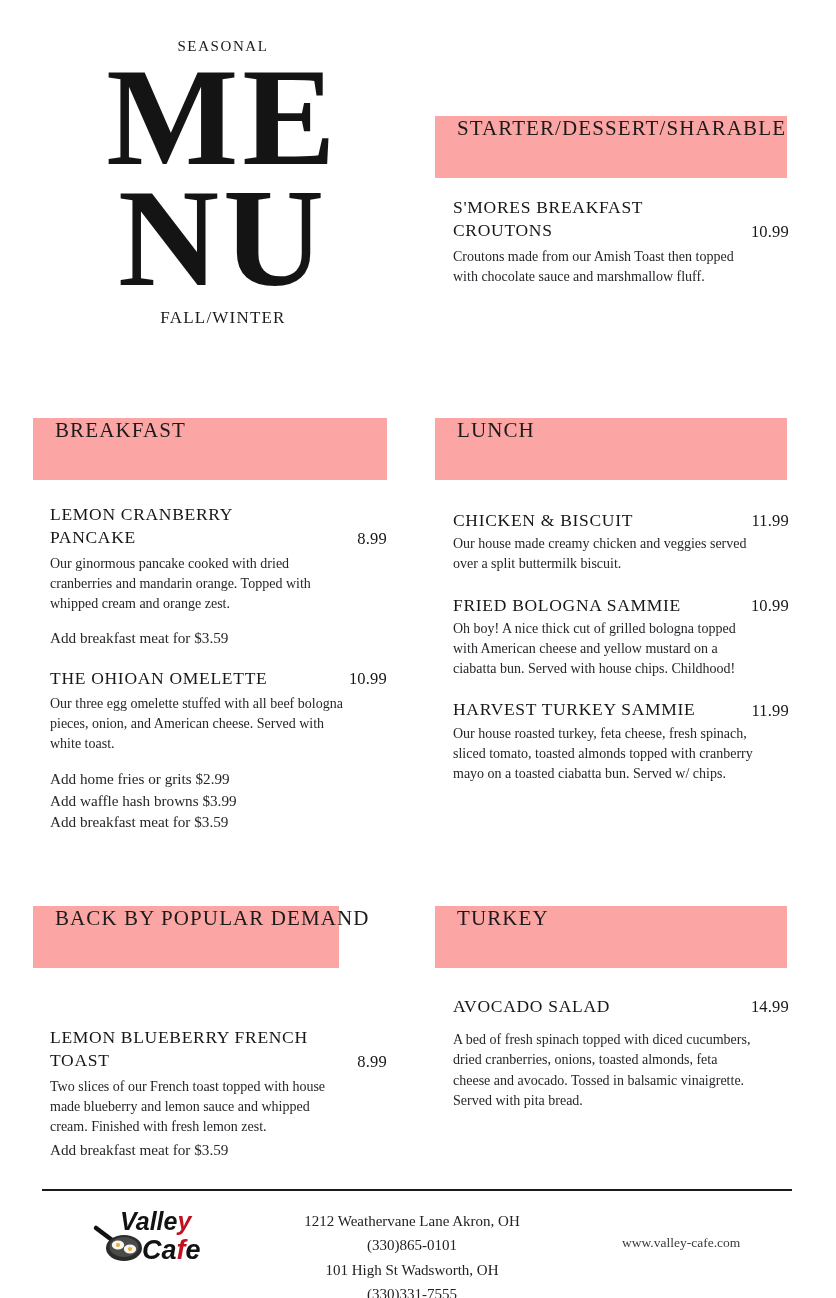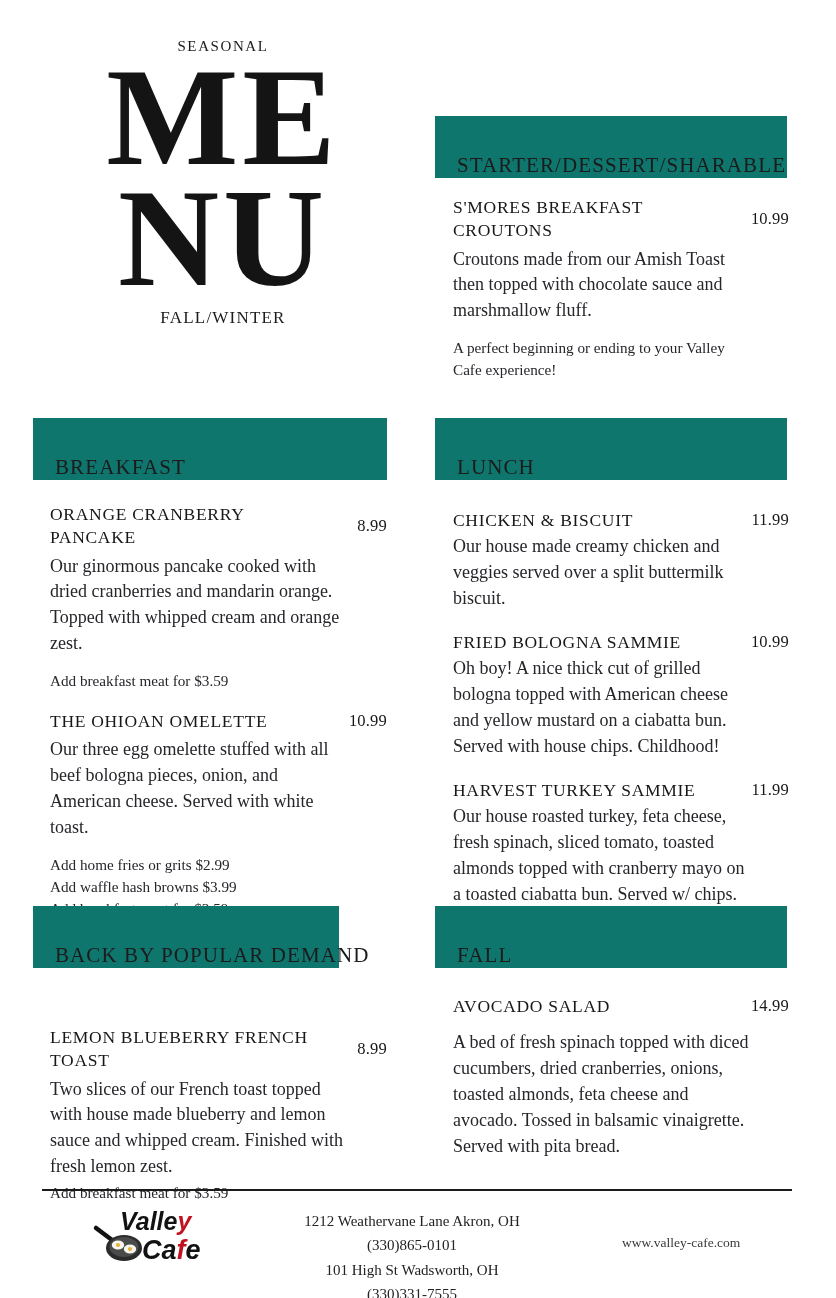--- a/index.html
+++ b/index.html
@@ -47,23 +47,23 @@
     font-size: 17px;
     letter-spacing: 1.2px;
     margin-top: 12px;
     line-height: 1.1;
   }
 
   
   .band {
     position: absolute;
     height: 62px;
-    background: #0f766e;
+    background: #fca5a5;
     display: flex;
-    align-items: flex-end;
+    align-items: flex-start;
   }
   .band .band-label {
     font-size: 21px;
     letter-spacing: 1.1px;
     color: #1b1b1b;
     padding-left: 22px;
     white-space: nowrap;
   }
 
   
@@ -73,40 +73,40 @@
   }
   .col-left  { left: 33px; }
   .col-right { left: 435px; }
 
   
   .item { margin-bottom: 17px; }
   .item:last-child { margin-bottom: 0; }
 
   .item-head {
     display: flex;
-    align-items: center;
+    align-items: flex-end;
     justify-content: space-between;
     gap: 10px;
   }
   .item-name {
     font-size: 17.5px;
     letter-spacing: 0.7px;
     line-height: 1.33;
     color: #171717;
     max-width: 270px;
   }
   .item-price {
     font-size: 16.5px;
     color: #171717;
     white-space: nowrap;
     letter-spacing: 0.2px;
     padding-bottom: 1px;
   }
   .item-desc {
-    font-size: 18px;
+    font-size: 14px;
     line-height: 1.44;
     color: #26252a;
     margin-top: 4px;
     max-width: 300px;
   }
   .item-note {
     font-size: 15.2px;
     line-height: 1.44;
     color: #26252a;
     margin-top: 13px;
@@ -183,32 +183,31 @@
   <span class="band-label">STARTER/DESSERT/SHARABLE</span>
 </div>
 
 <div class="col col-right" style="top:196px;">
   <div class="item">
     <div class="item-head">
       <div class="item-name">S'MORES BREAKFAST CROUTONS</div>
       <div class="item-price">10.99</div>
     </div>
     <div class="item-desc">Croutons made from our Amish Toast then topped with chocolate sauce and marshmallow fluff.</div>
-    <div class="item-note">A perfect beginning or ending to your Valley Cafe experience!</div>
   </div>
 </div>
 
 <div class="band" style="left:33px; top:418px; width:354px;">
   <span class="band-label">BREAKFAST</span>
 </div>
 
 <div class="col col-left" style="top:503px;">
   <div class="item">
     <div class="item-head">
-      <div class="item-name">ORANGE CRANBERRY PANCAKE</div>
+      <div class="item-name">LEMON CRANBERRY PANCAKE</div>
       <div class="item-price">8.99</div>
     </div>
     <div class="item-desc">Our ginormous pancake cooked with dried cranberries and mandarin orange. Topped with whipped cream and orange zest.</div>
     <div class="item-note">Add breakfast meat for $3.59</div>
   </div>
 
   <div class="item" style="margin-top:18px;">
     <div class="item-head">
       <div class="item-name">THE OHIOAN OMELETTE</div>
       <div class="item-price">10.99</div>
@@ -259,21 +258,21 @@
     <div class="item-head">
       <div class="item-name">LEMON BLUEBERRY FRENCH TOAST</div>
       <div class="item-price">8.99</div>
     </div>
     <div class="item-desc">Two slices of our French toast topped with house made blueberry and lemon sauce and whipped cream. Finished with fresh lemon zest.</div>
     <div class="item-note tight">Add breakfast meat for $3.59</div>
   </div>
 </div>
 
 <div class="band" style="left:435px; top:906px; width:352px;">
-  <span class="band-label">FALL</span>
+  <span class="band-label">TURKEY</span>
 </div>
 
 <div class="col col-right" style="top:995px;">
   <div class="item">
     <div class="item-head">
       <div class="item-name">AVOCADO SALAD</div>
       <div class="item-price">14.99</div>
     </div>
     <div class="item-desc" style="margin-top:12px;">A bed of fresh spinach topped with diced cucumbers, dried cranberries, onions, toasted almonds, feta cheese and avocado. Tossed in balsamic vinaigrette. Served with pita bread.</div>
   </div>

